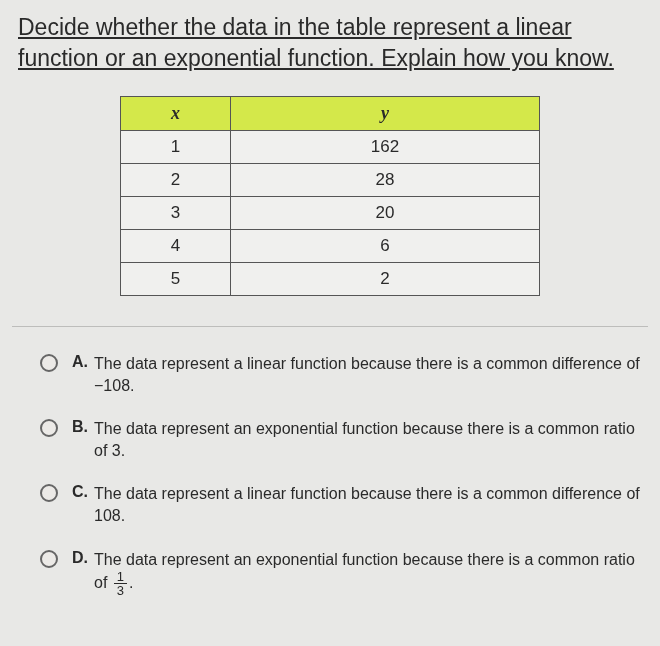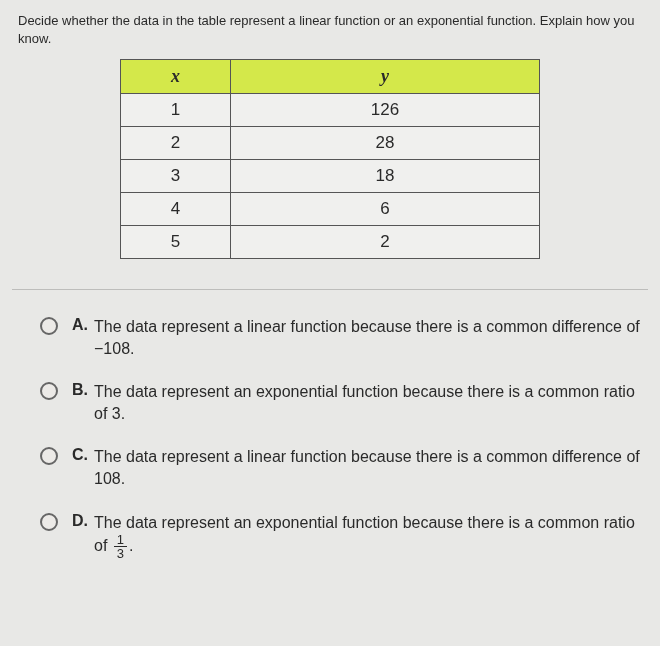--- a/index.html
+++ b/index.html
@@ -9,23 +9,24 @@
     }
     body {
       width: 660px;
       height: 646px;
       background: #e8e8e6;
       font-family: Arial, sans-serif;
       padding: 12px 18px;
       color: #2a2a2a;
     }
     .prompt {
-      font-size: 13px;
+      font-size: 23px;
       line-height: 1.35;
-      margin-bottom: 12px;
+      margin-bottom: 22px;
+      text-decoration: underline;
     }
     .table-wrap {
       display: flex;
       justify-content: center;
       margin-bottom: 30px;
     }
     table {
       border-collapse: collapse;
       width: 420px;
       background: #f0f0ee;
@@ -101,29 +102,29 @@
   <table>
     <thead>
       <tr>
         <th>x</th>
         <th>y</th>
       </tr>
     </thead>
     <tbody>
       <tr>
         <td>1</td>
-        <td>126</td>
+        <td>162</td>
       </tr>
       <tr>
         <td>2</td>
         <td>28</td>
       </tr>
       <tr>
         <td>3</td>
-        <td>18</td>
+        <td>20</td>
       </tr>
       <tr>
         <td>4</td>
         <td>6</td>
       </tr>
       <tr>
         <td>5</td>
         <td>2</td>
       </tr>
     </tbody>

